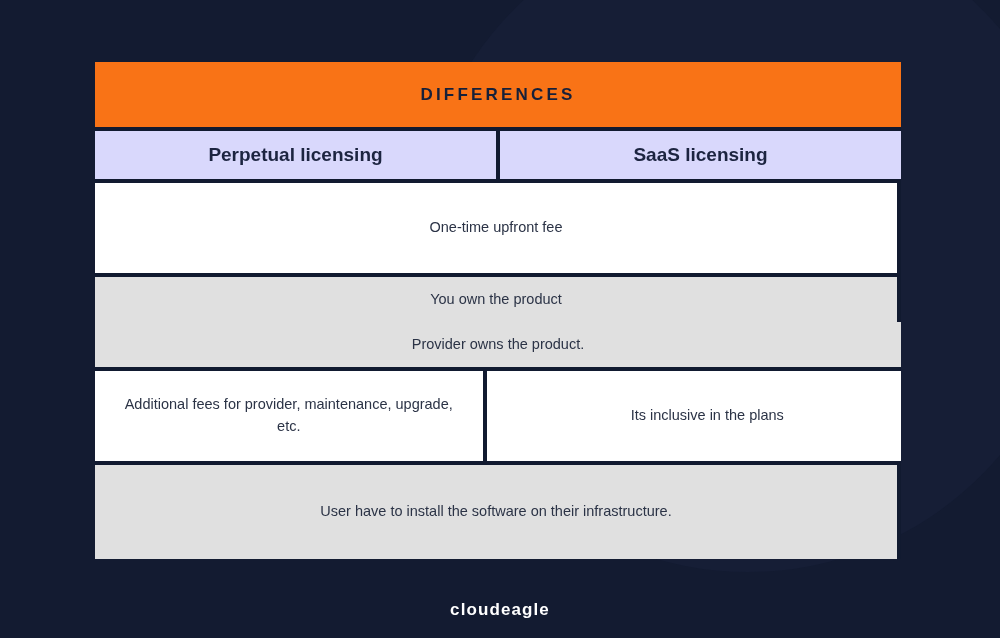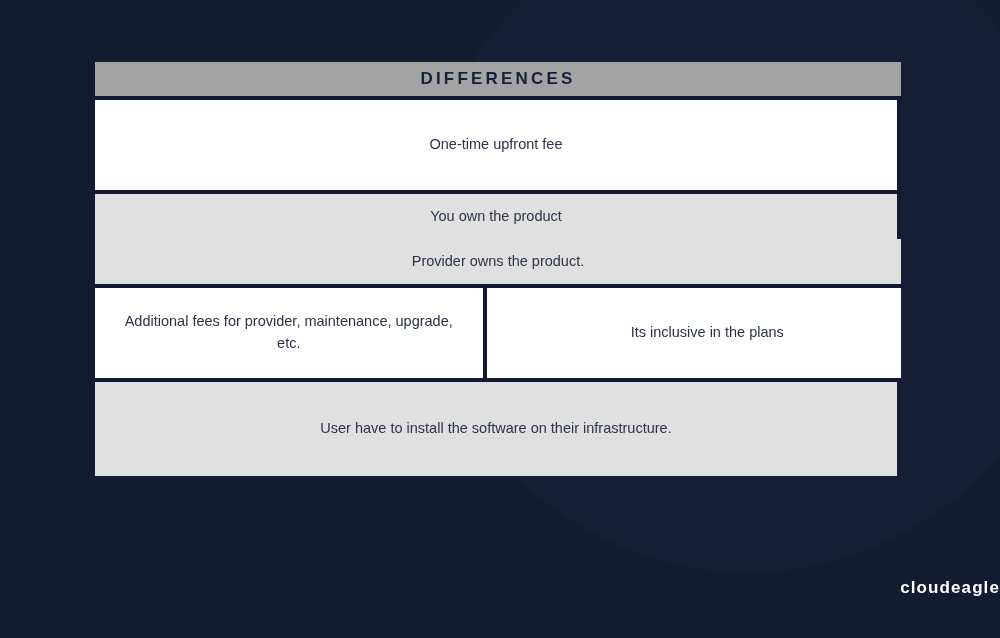--- a/index.html
+++ b/index.html
@@ -37,22 +37,22 @@
   
   #comparison-card {
     position: absolute;
     left: 95px;
     top: 62px;
     width: 806px;
     z-index: 2;
   }
 
   .title-row {
-    background: #a3a3a3;
-    height: 38px;
+    background: #f97316;
+    height: 69px;
     display: flex;
     align-items: center;
     justify-content: center;
     border-bottom: 4px solid #111a30;
   }
   .title-row .title-text {
     font-size: 17px;
     font-weight: bold;
     letter-spacing: 3.2px;
     color: #16203a;
@@ -95,22 +95,22 @@
     line-height: 1.5;
     color: #2b3346;
   }
   .data-cell.left { border-right: 4px solid #111a30; }
 
   
   #brand {
     position: absolute;
     left: 0;
     right: 0;
-    top: 578px;
-    text-align: right;
+    top: 600px;
+    text-align: center;
     z-index: 2;
   }
   #brand .brand-text {
     font-size: 17px;
     font-weight: bold;
     letter-spacing: 1.1px;
     color: #ffffff;
   }
 </style>
 </head>
@@ -119,20 +119,28 @@
 <div id="bg-decor">
   <div class="circle"></div>
 </div>
 
 <div id="comparison-card">
 
   <div class="title-row">
     <span class="title-text">DIFFERENCES</span>
   </div>
 
+  <div class="head-row">
+    <div class="head-cell left">
+      <span>Perpetual licensing</span>
+    </div>
+    <div class="head-cell right">
+      <span>SaaS licensing</span>
+    </div>
+  </div>
 
   <div class="data-row white">
     <div class="data-cell left">
       <span>One-time upfront fee</span>
     </div>
   </div>
 
   <div class="data-row gray">
     <div class="data-cell left">
       <span>You own the product</span>

